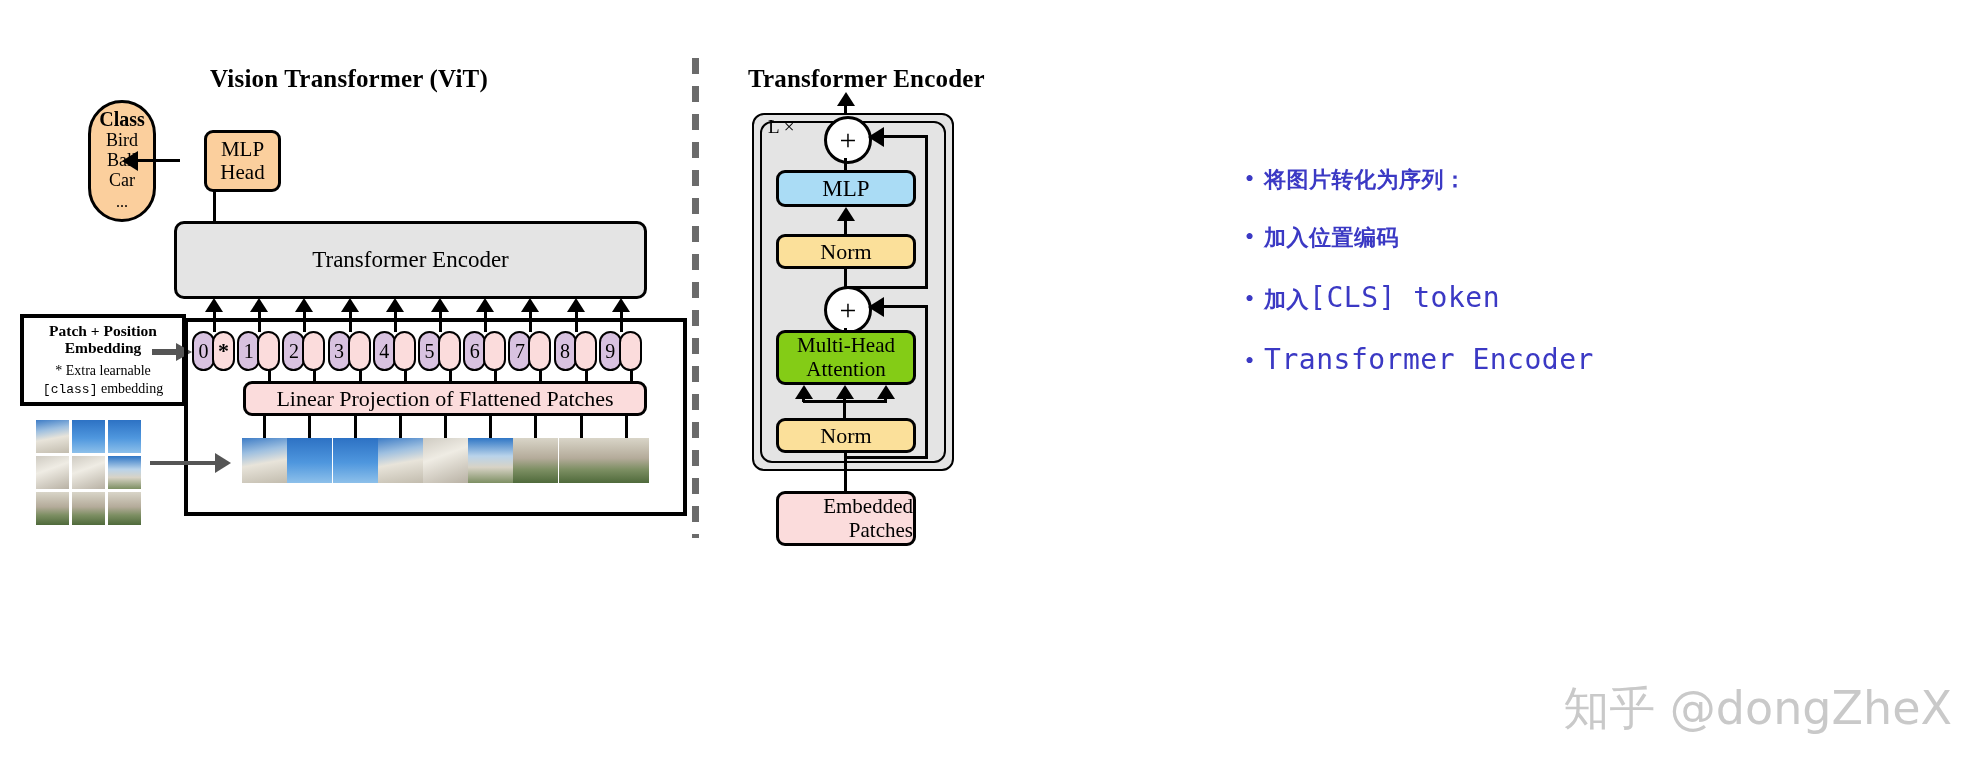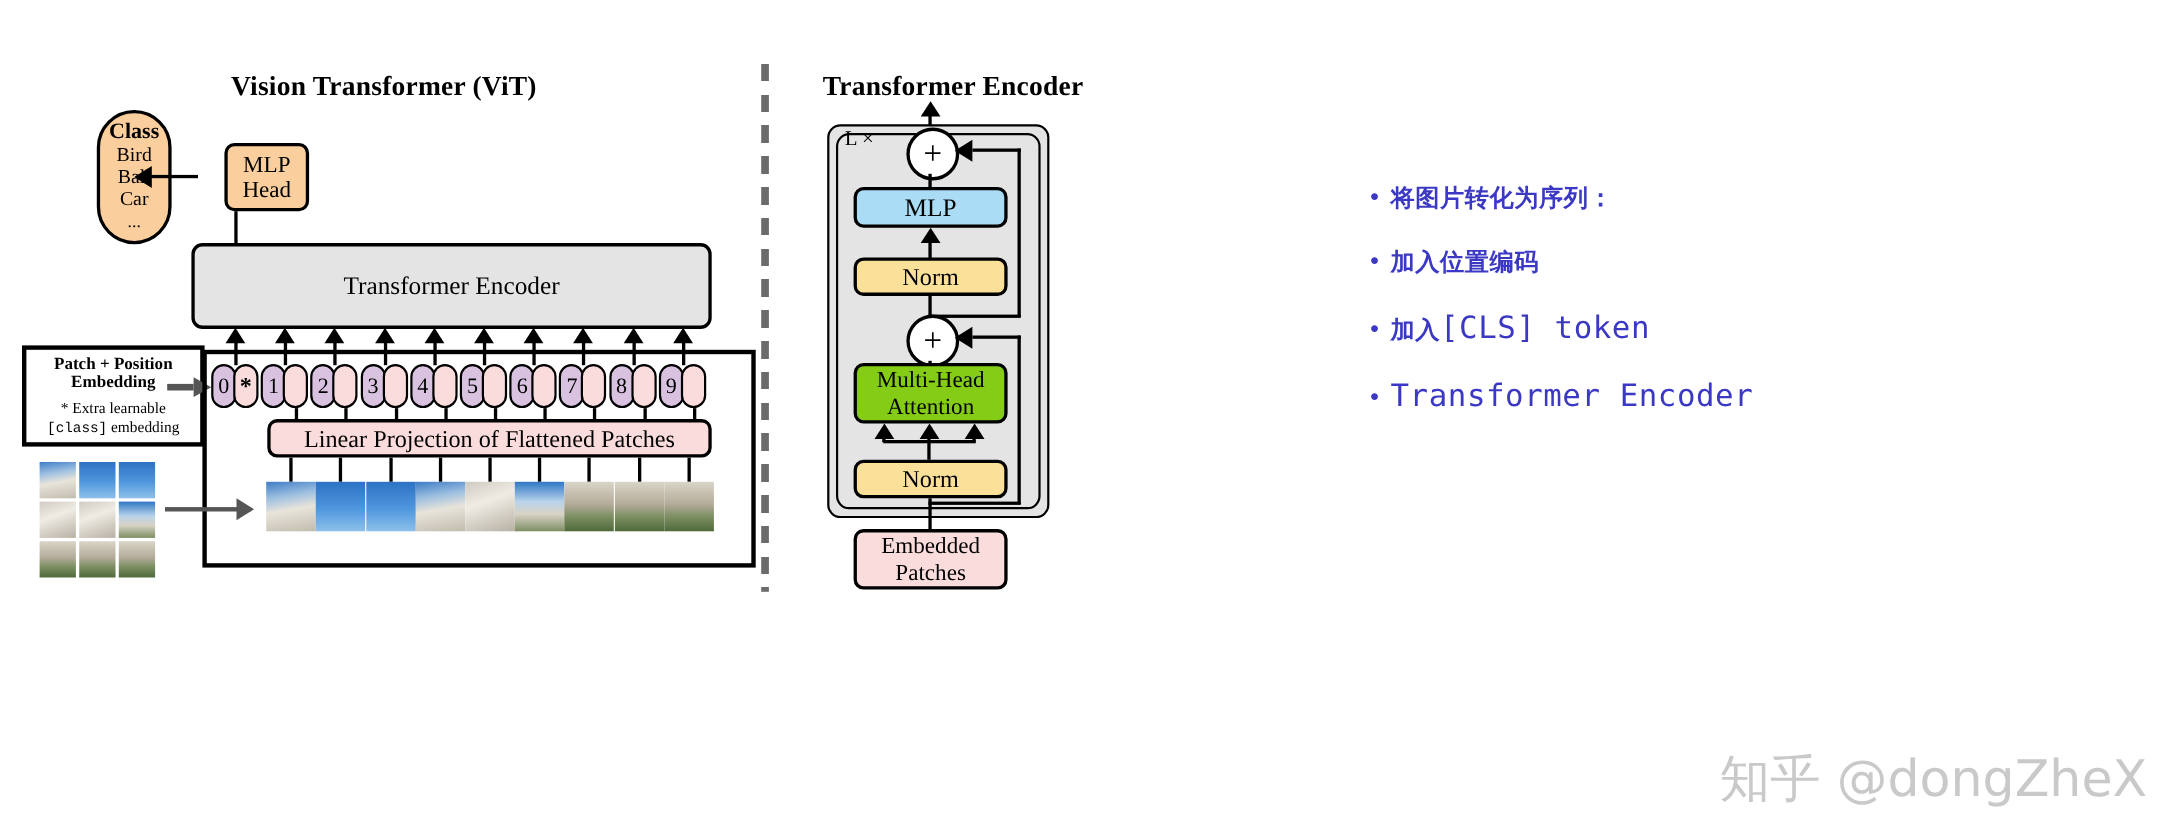--- a/index.html
+++ b/index.html
@@ -297,21 +297,21 @@
 <div class="arrowup" style="left:795px;top:385px;"></div>
 <div class="arrowup" style="left:836px;top:385px;"></div>
 <div class="arrowup" style="left:877px;top:385px;"></div>
 
 <div class="rbox yellow" style="left:776px;top:418px;width:140px;height:35px;border-radius:9px;">
   <span style="font-size:22px;">Norm</span>
 </div>
 
 <div class="ln vln" style="left:844px;top:453px;height:38px;"></div>
 
-<div class="rbox pink" style="left:776px;top:481px;width:140px;height:55px;border-radius:9px;flex-direction:column;">
+<div class="rbox pink" style="left:776px;top:491px;width:140px;height:55px;border-radius:9px;flex-direction:column;align-items:flex-end;">
   <div style="font-size:21px;line-height:1.12;">Embedded</div>
   <div style="font-size:21px;line-height:1.12;">Patches</div>
 </div>
 
 <div class="bullets">
   <div class="bl">
     <span class="dot">•</span>
     <span class="zh">将图片转化为序列：</span>
   </div>
   <div class="bl">

